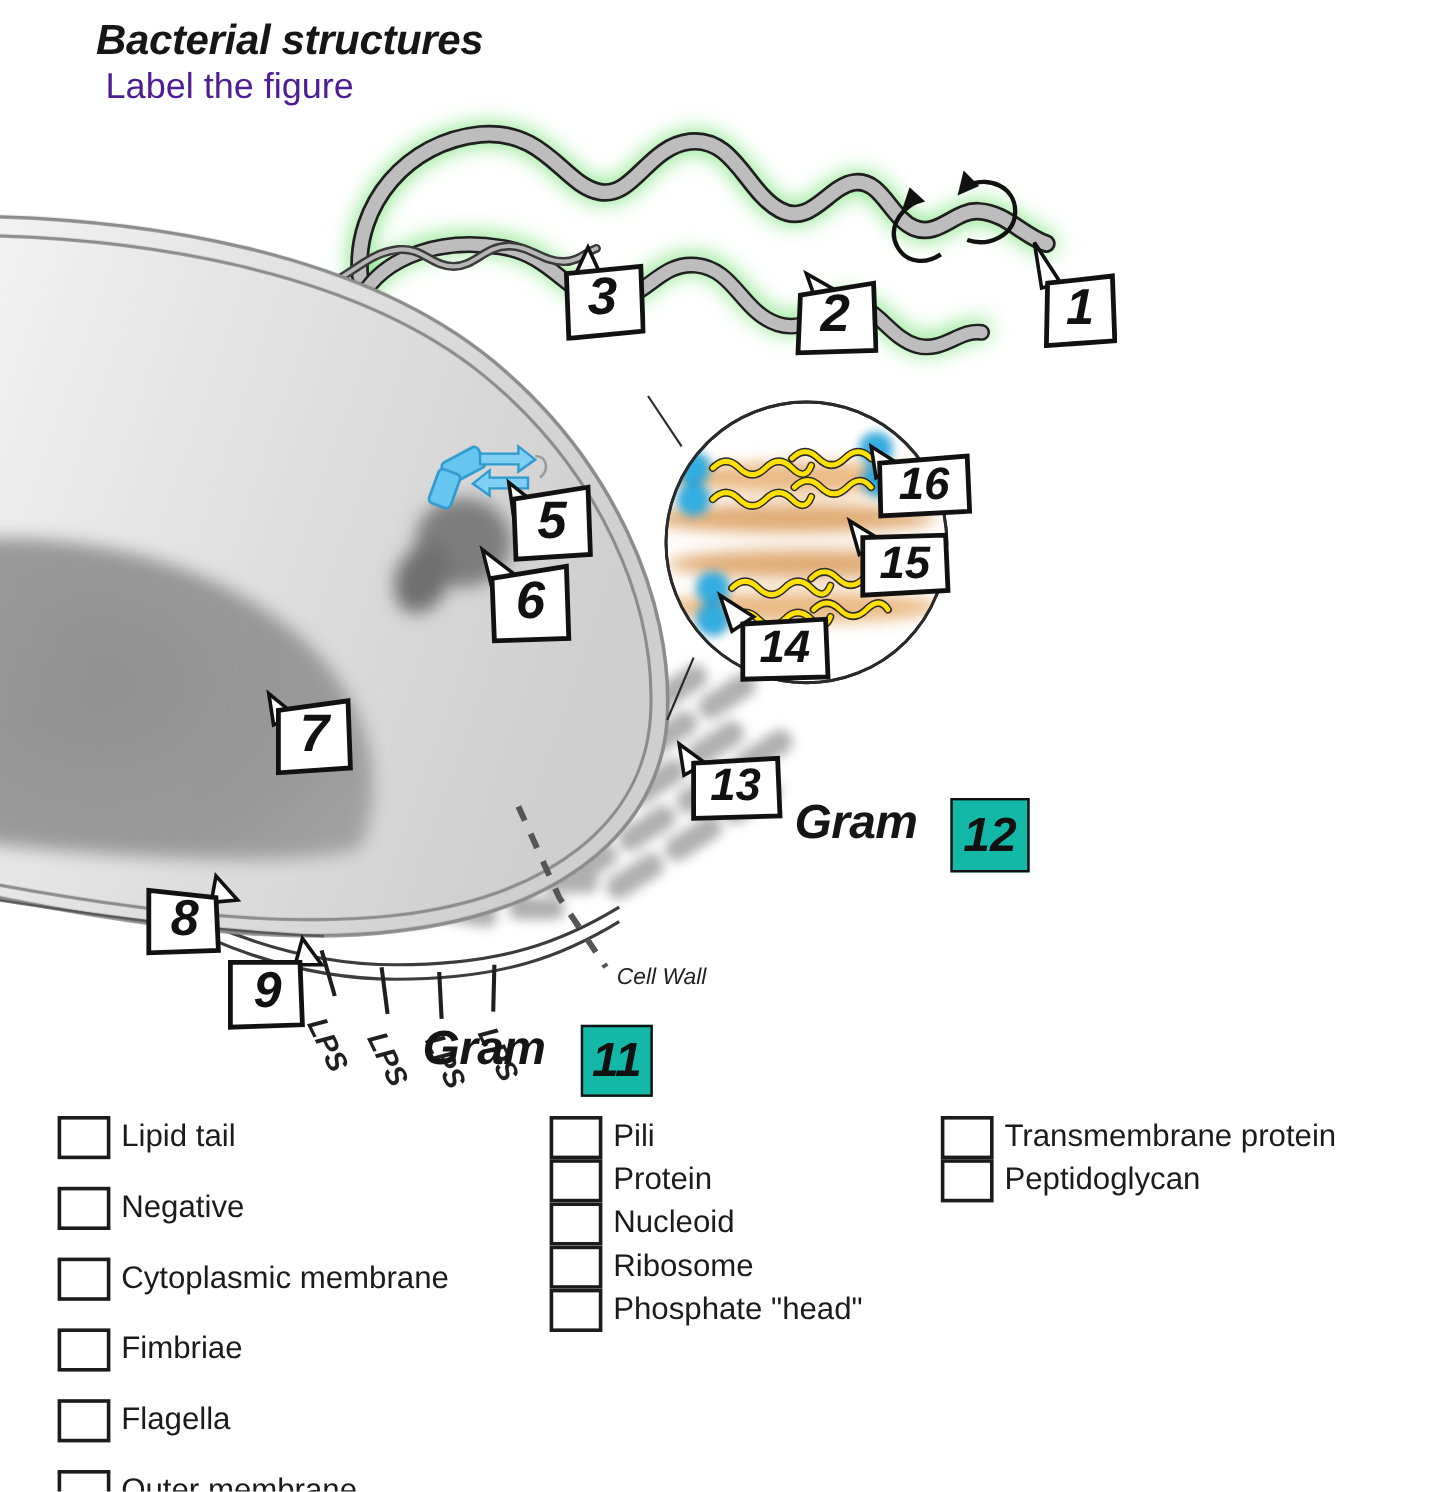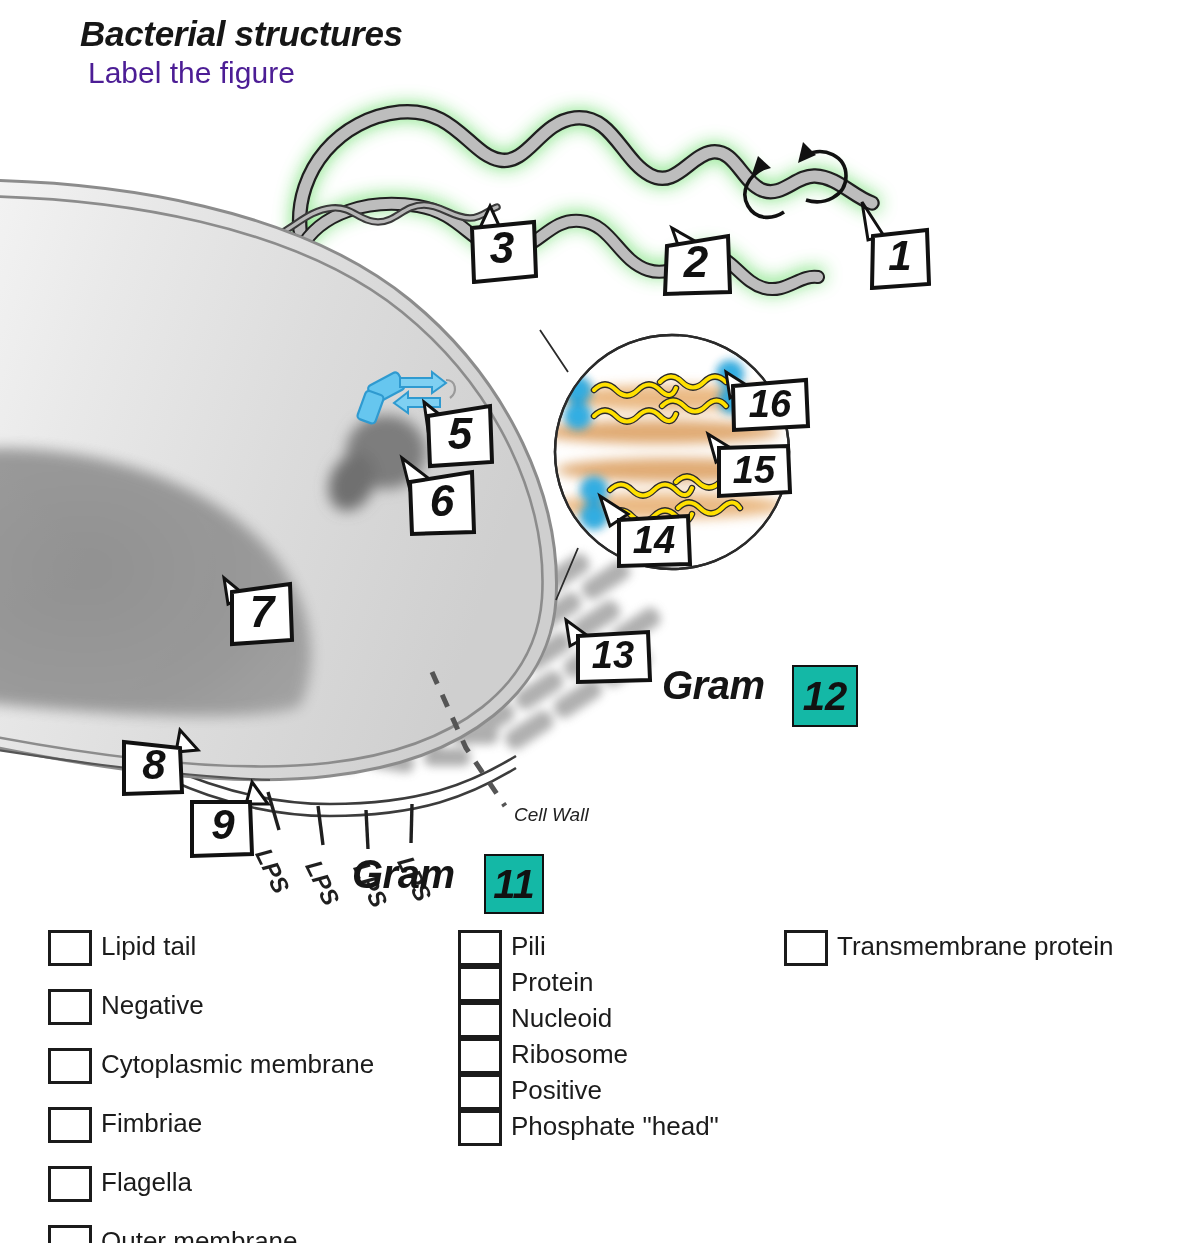--- a/index.html
+++ b/index.html
@@ -467,30 +467,30 @@
       <div class="bank-row">
         <div class="cbox"></div>
         <div class="blabel">Nucleoid</div>
       </div>
       <div class="bank-row">
         <div class="cbox"></div>
         <div class="blabel">Ribosome</div>
       </div>
       <div class="bank-row">
         <div class="cbox"></div>
-        <div class="blabel">Positive</div>
-      </div>
-      <div class="bank-row">
-        <div class="cbox"></div>
         <div class="blabel">Phosphate "head"</div>
       </div>
     </div>
 
     <div class="bank-col" style="left:784px;top:928px;">
       <div class="bank-row">
         <div class="cbox"></div>
         <div class="blabel">Transmembrane protein</div>
       </div>
+      <div class="bank-row">
+        <div class="cbox"></div>
+        <div class="blabel">Peptidoglycan</div>
+      </div>
     </div>
 
   </div>
 
 </div>
 
 </body></html>

